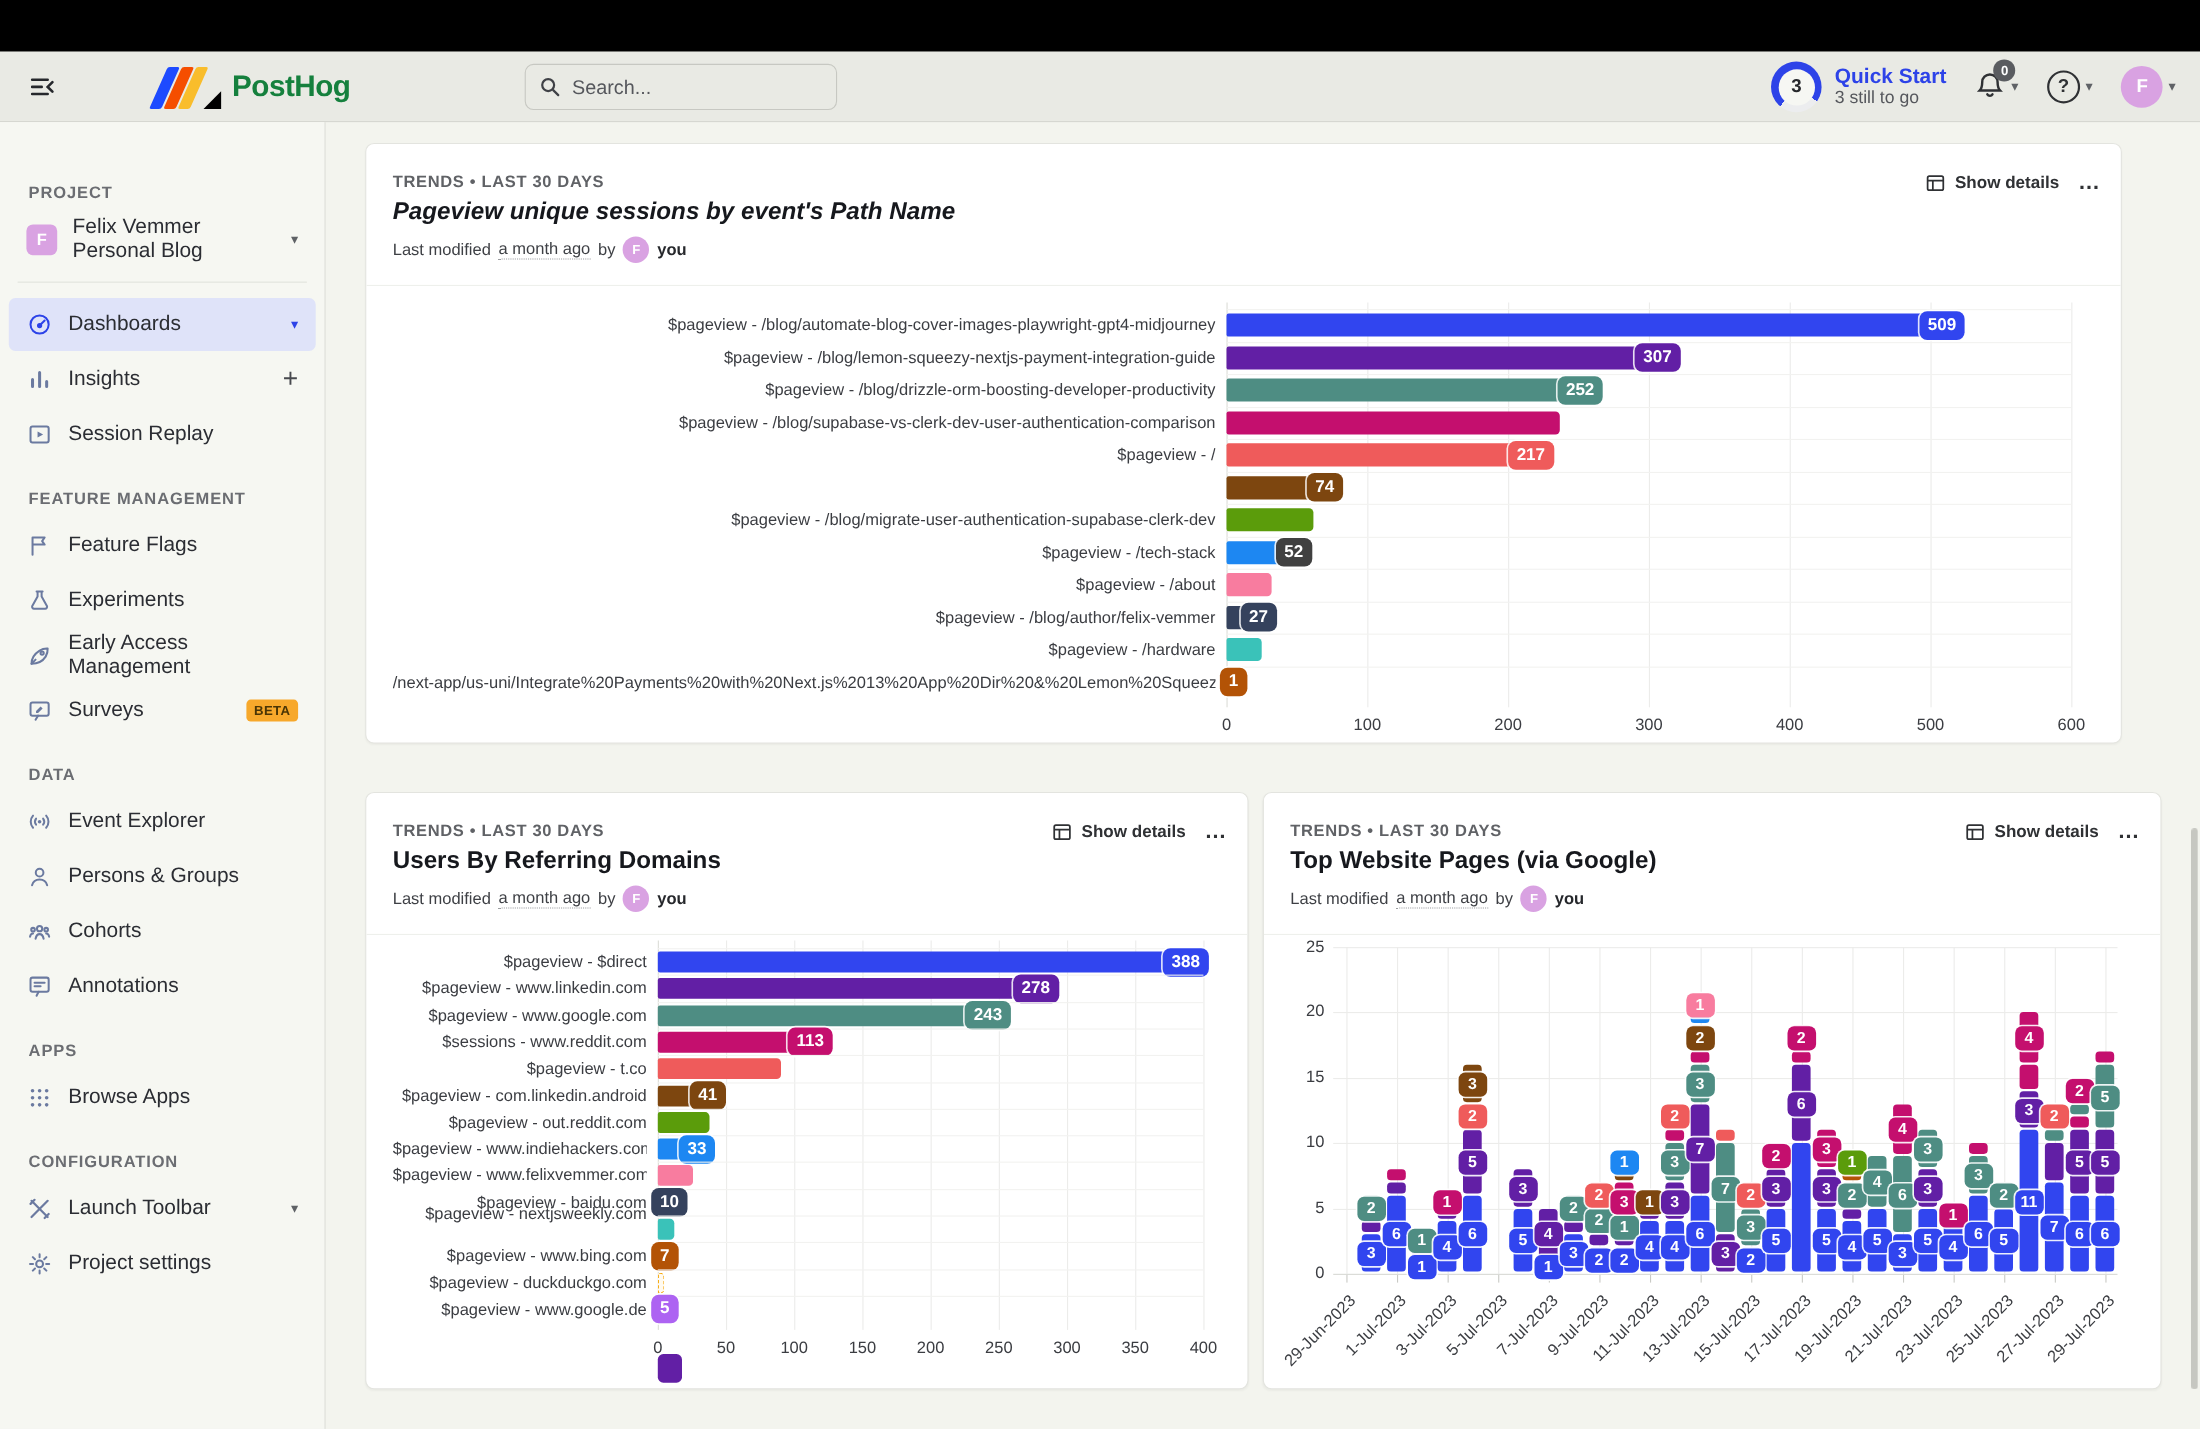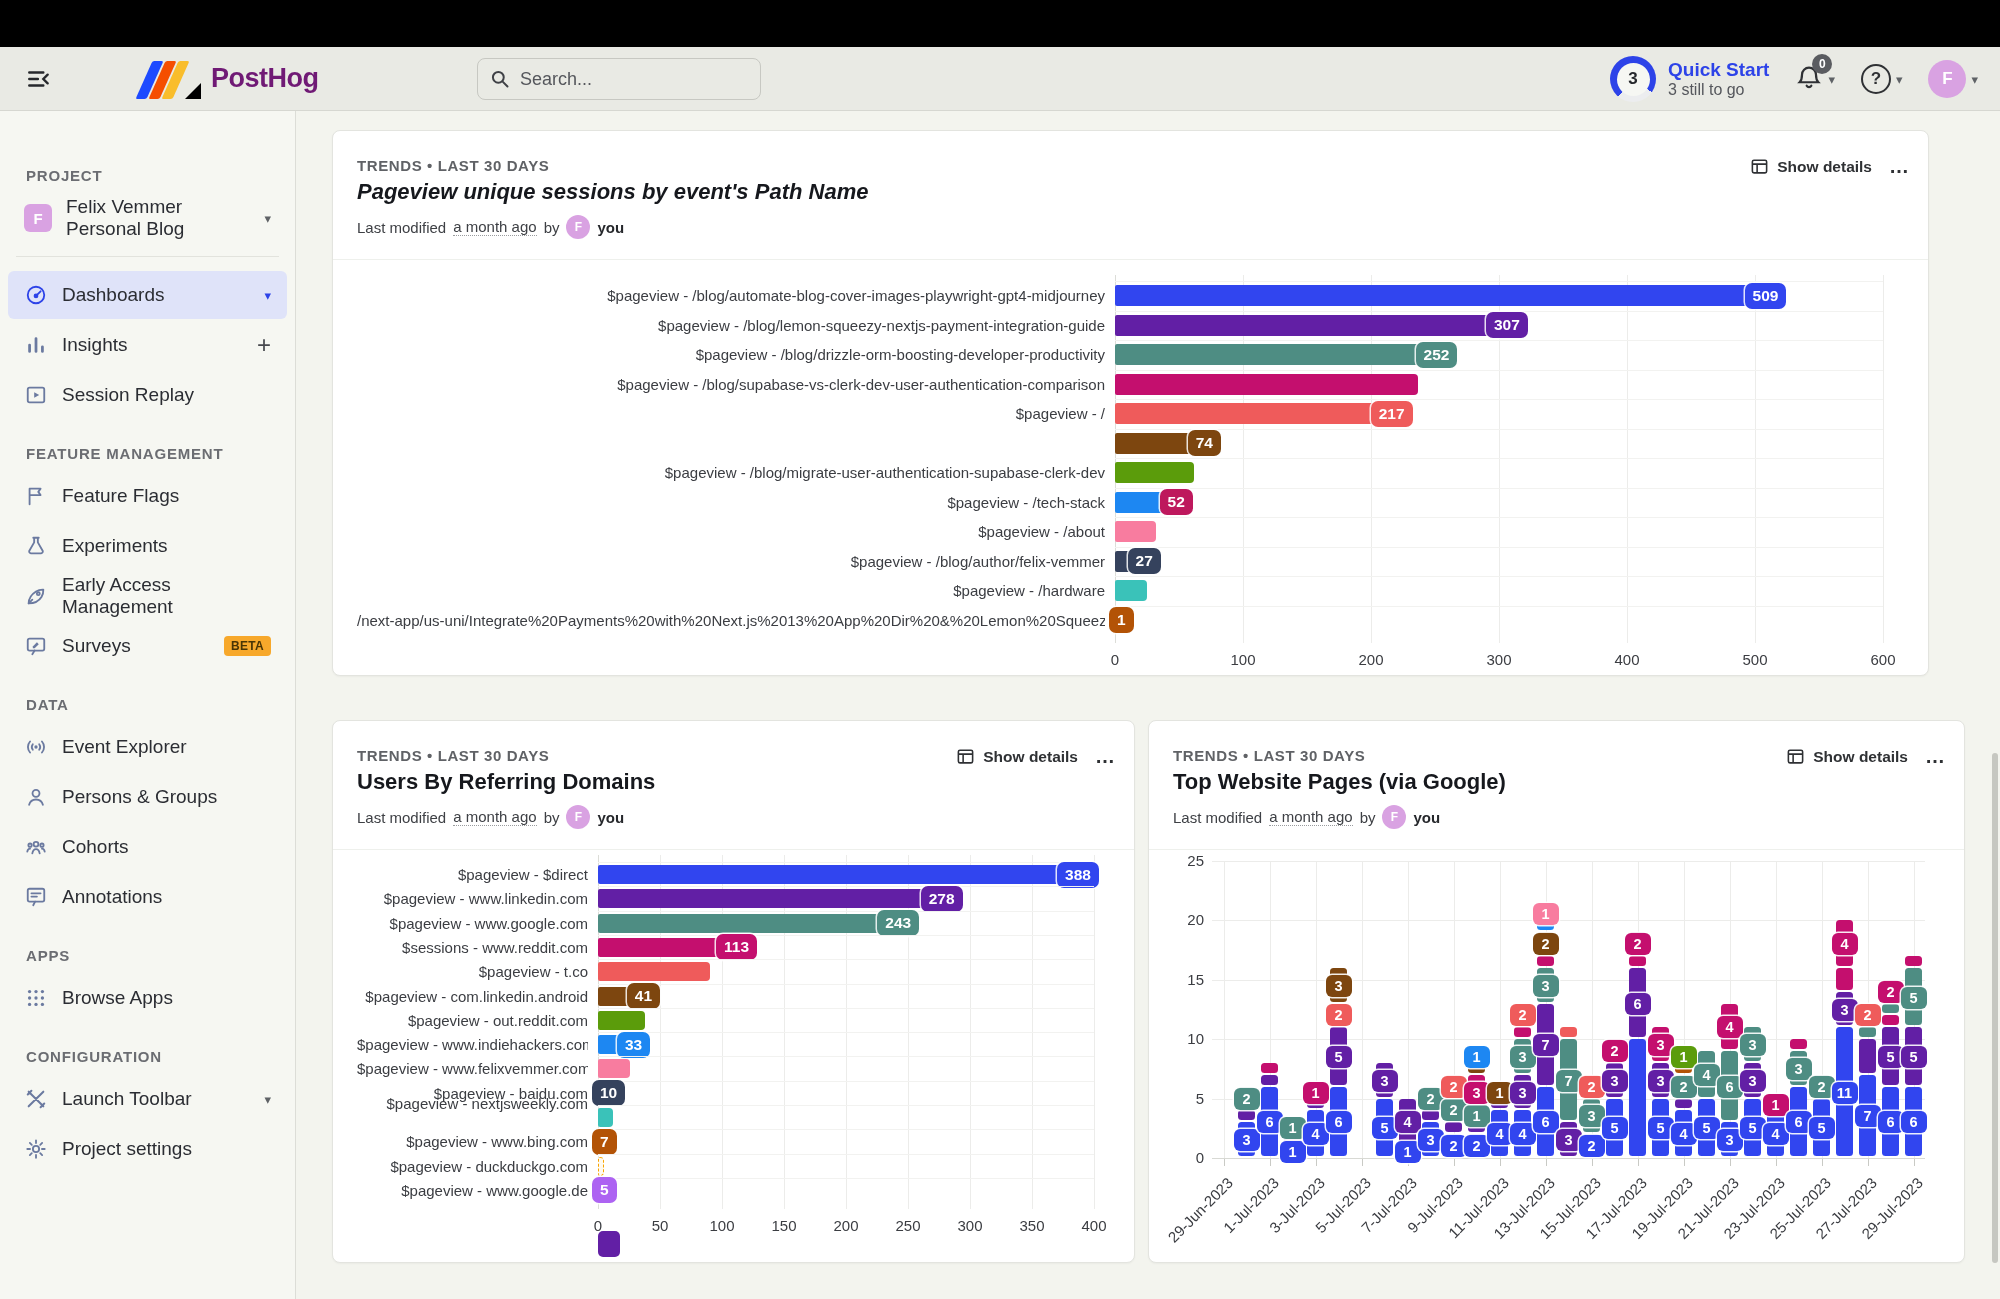--- a/index.html
+++ b/index.html
@@ -9,21 +9,21 @@
   
   .topbar { position:absolute; left:0; top:0; width:2000px; height:47px; background:#000; }
   .navbar { position:absolute; left:0; top:47px; width:2000px; height:64px; background:#e9eae4;
             border-bottom:1px solid #d6d7d1; display:flex; align-items:center; }
   .collapse-btn { margin-left:22px; width:34px; height:34px; display:flex; align-items:center; justify-content:center; cursor:pointer; color:#26282c;}
   .logo { display:flex; align-items:center; margin-left:88px; gap:10px; }
   .logo-mark { display:flex; align-items:flex-end; height:40px; position:relative; }
   .stripe { width:11px; height:38px; margin-right:2px; transform:skewX(-24deg); border-radius:2px; }
   .stripe.s1{background:#1d4aff;} .stripe.s2{background:#f54e00;} .stripe.s3{background:#f9bd2b;}
   .logo-tri { width:0; height:0; border-left:16px solid transparent; border-bottom:16px solid #000; margin-left:2px; }
-  .brand { font-size:27px; font-weight:bold; color:#701a75; letter-spacing:-0.5px; }
+  .brand { font-size:27px; font-weight:bold; color:#15803d; letter-spacing:-0.5px; }
   .searchbox { position:absolute; left:477px; top:11px; width:284px; height:42px; border:1.5px solid #c7c8c2;
                border-radius:8px; display:flex; align-items:center; padding:0 12px; gap:10px; color:#3f4146; cursor:text;}
   .searchbox span { font-size:18px; color:#55575c; }
   .nav-right { position:absolute; right:22px; top:0; height:64px; display:flex; align-items:center; gap:26px; }
   .qs { display:flex; align-items:center; gap:12px; cursor:pointer; }
   .ring { width:46px; height:46px; border-radius:50%;
           background:conic-gradient(from 220deg,#2d43e8 0 265deg,#ecedef 265deg 360deg);
           display:flex; align-items:center; justify-content:center; }
   .ring > div { width:33px; height:33px; border-radius:50%; background:#f6f7f3; display:flex; align-items:center;
                 justify-content:center; font-size:17px; font-weight:bold; color:#26282c; }
@@ -370,21 +370,21 @@
         <div class="vbadge" style="background: rgb(239, 91, 91); left: 1013.76px; top: 129.5px;">217</div>
         <div class="hsep" style="left: 758px; width: 768px; top: 157.5px;"></div>
         <div class="hbar" style="left: 758px; top: 161.5px; height: 21px; width: 94.72px; background: rgb(125, 70, 15);"></div>
         <div class="vbadge" style="background: rgb(125, 70, 15); left: 830.72px; top: 159px;">74</div>
         <div class="hsep" style="left: 758px; width: 768px; top: 187px;"></div>
         <div class="hrow-label" style="width: 748px; left: 0px; top: 191px;">$pageview - /blog/migrate-user-authentication-supabase-clerk-dev</div>
         <div class="hbar" style="left: 758px; top: 191px; height: 21px; width: 79.36px; background: rgb(91, 156, 11);"></div>
         <div class="hsep" style="left: 758px; width: 768px; top: 216.5px;"></div>
         <div class="hrow-label" style="width: 748px; left: 0px; top: 220.5px;">$pageview - /tech-stack</div>
         <div class="hbar" style="left: 758px; top: 220.5px; height: 21px; width: 66.56px; background: rgb(29, 135, 242);"></div>
-        <div class="vbadge" style="background: #be185d; left: 802.56px; top: 218px;">52</div>
+        <div class="vbadge" style="background: #404040; left: 802.56px; top: 218px;">52</div>
         <div class="hsep" style="left: 758px; width: 768px; top: 246px;"></div>
         <div class="hrow-label" style="width: 748px; left: 0px; top: 250px;">$pageview - /about</div>
         <div class="hbar" style="left: 758px; top: 250px; height: 21px; width: 40.96px; background: rgb(248, 124, 159);"></div>
         <div class="hsep" style="left: 758px; width: 768px; top: 275.5px;"></div>
         <div class="hrow-label" style="width: 748px; left: 0px; top: 279.5px;">$pageview - /blog/author/felix-vemmer</div>
         <div class="hbar" style="left: 758px; top: 279.5px; height: 21px; width: 34.56px; background: rgb(53, 66, 93);"></div>
         <div class="vbadge" style="background: rgb(53, 66, 93); left: 770.56px; top: 277px;">27</div>
         <div class="hsep" style="left: 758px; width: 768px; top: 305px;"></div>
         <div class="hrow-label" style="width: 748px; left: 0px; top: 309px;">$pageview - /hardware</div>
         <div class="hbar" style="left: 758px; top: 309px; height: 21px; width: 32px; background: rgb(58, 194, 185);"></div>

